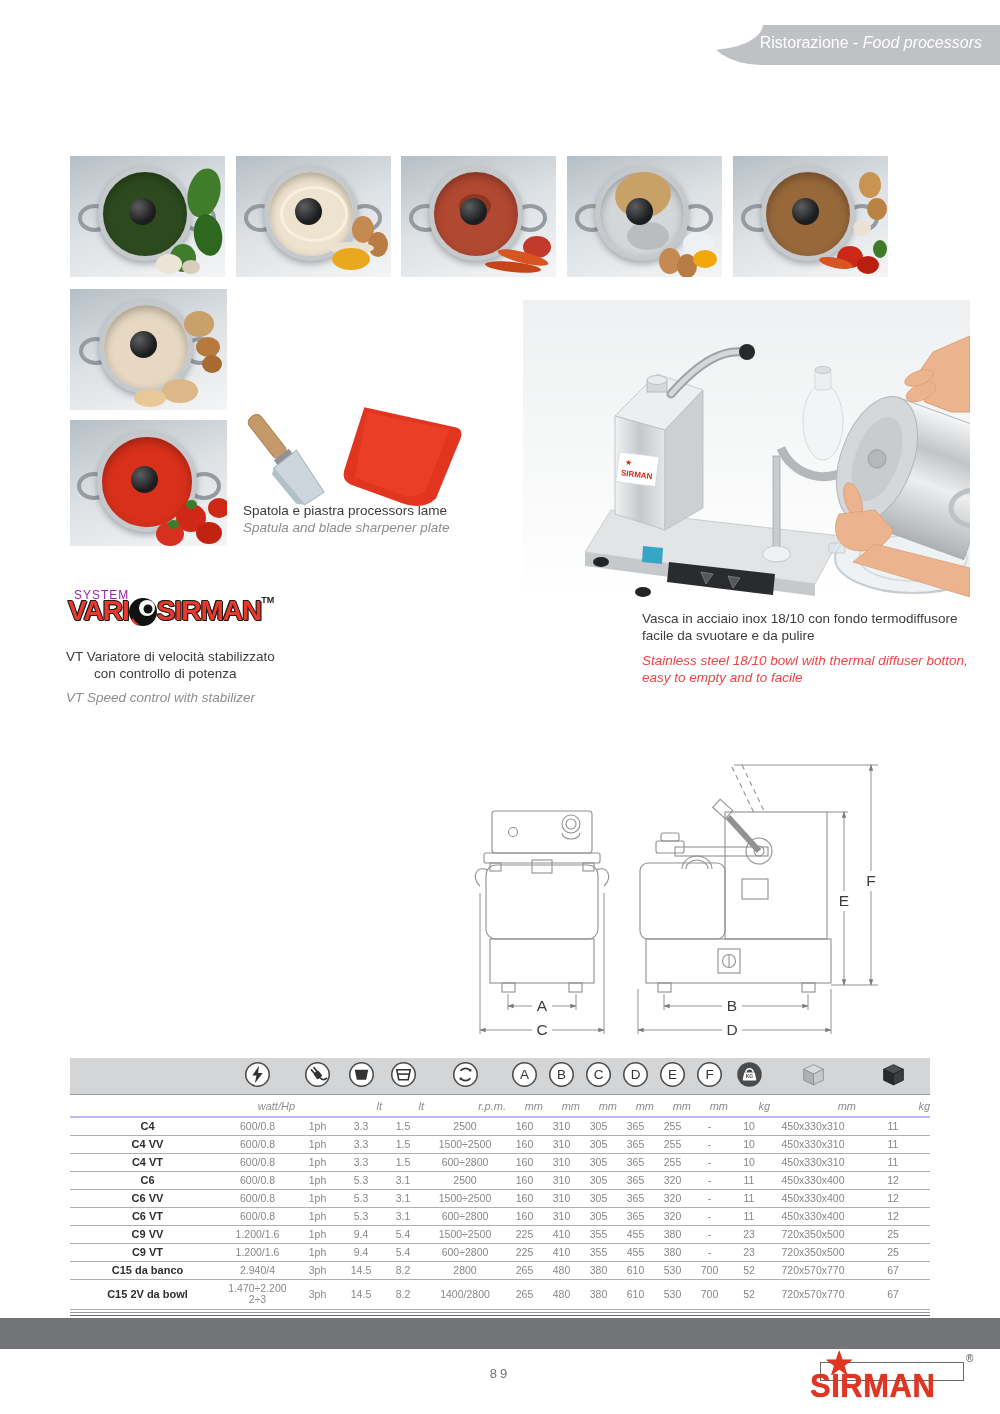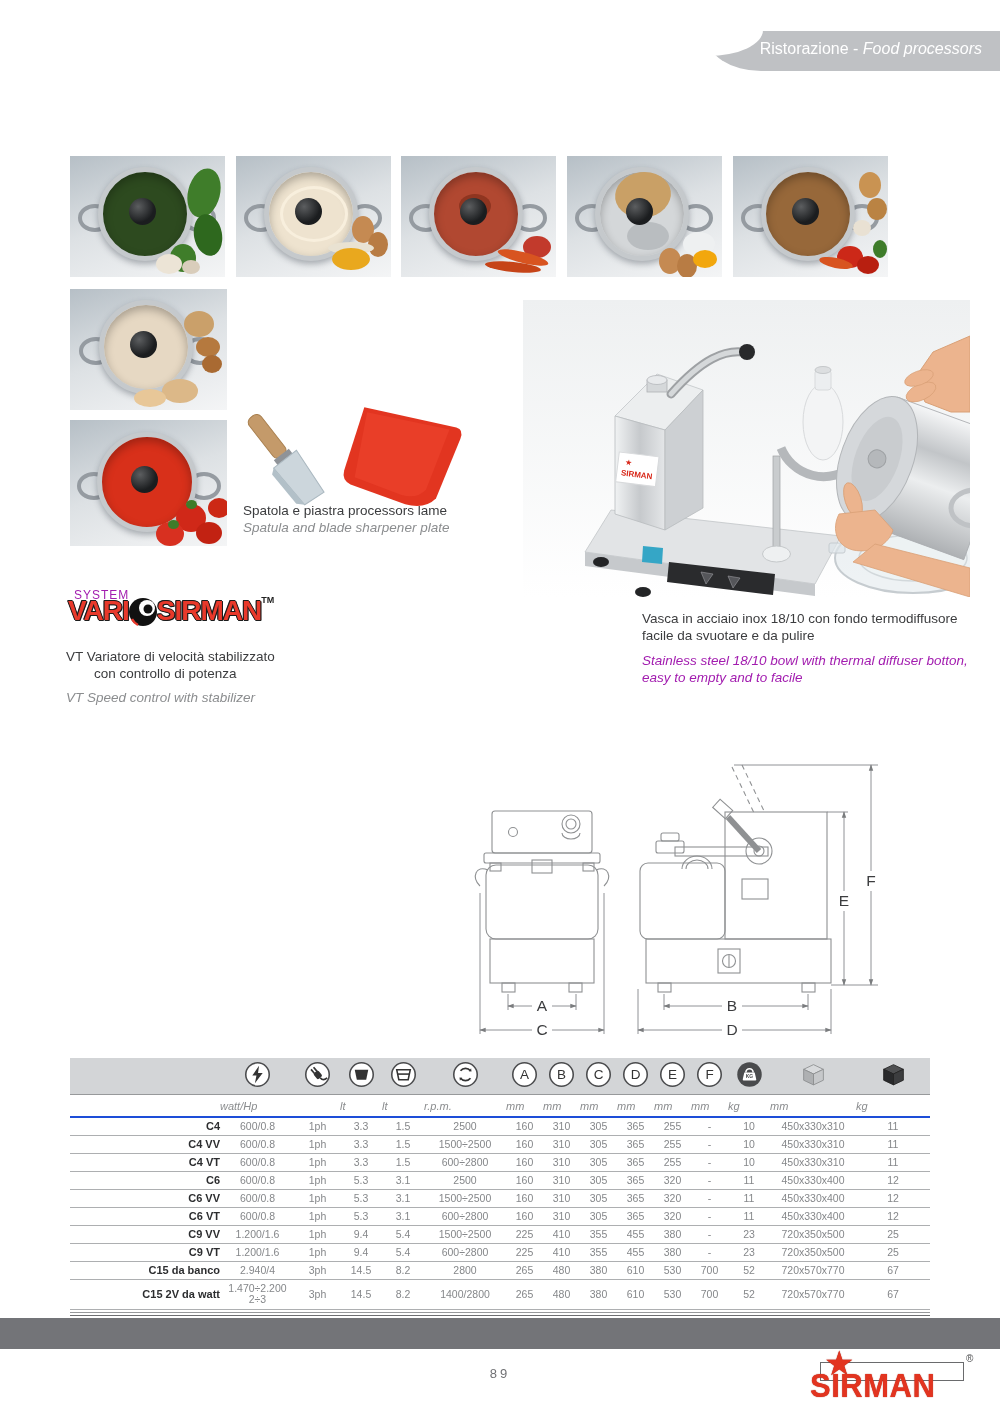--- a/index.html
+++ b/index.html
@@ -1,21 +1,21 @@
 <!DOCTYPE html>
 <html><head>
 <meta charset="utf-8">
 <style>
   html,body{margin:0;padding:0;background:#fff;}
   .page{position:relative;width:1000px;height:1414px;background:#fff;overflow:hidden;
         font-family:"Liberation Sans","DejaVu Sans",sans-serif;color:#3b3c3e;}
 
   
   .top-banner{position:absolute;left:706px;top:25px;right:0;height:40px;background:#bfc1c4;
-              border-bottom-left-radius:55px 36px;margin-top:6px;}
+              border-bottom-left-radius:55px 36px;}
   .top-banner::before{content:'';position:absolute;left:-1px;top:-1px;width:58px;height:26px;
               background:#fff;border-bottom-right-radius:55px 26px;}
   .top-banner .ttl{position:absolute;right:18px;top:9px;color:#fff;font-size:16px;white-space:nowrap;}
   .top-banner .ttl i{font-style:italic;}
 
   
   .photo{position:absolute;overflow:hidden;background:linear-gradient(160deg,#b6bfc6 0%,#dde1e4 48%,#f4f5f6 100%);}
   .photo .handle{position:absolute;width:26px;height:20px;border:4px solid #959ba1;border-radius:50%;background:transparent;}
   .photo .pot{position:absolute;border-radius:50%;border:5px solid #c5c9cc;
               box-shadow:0 3px 6px rgba(40,50,60,.35), inset 0 4px 10px rgba(0,0,0,.28);}
@@ -34,39 +34,39 @@
       vertical-align:middle;}
   .vario .vcircle{display:inline-block;width:32px;height:32px;vertical-align:middle;margin:0 -2px;}
   .vario sup{font-size:9px;color:#222;font-weight:bold;vertical-align:top;}
   .vsystem{position:absolute;left:74px;top:588px;font-size:12px;letter-spacing:1px;color:#a21caf;}
   .vt-it{position:absolute;left:66px;top:648px;font-size:13.5px;line-height:17px;}
   .vt-it .l2{padding-left:28px;}
   .vt-en{position:absolute;left:66px;top:690px;font-size:13.5px;color:#8b8d8f;font-style:italic;}
 
   
   .bowl-note{position:absolute;left:622px;top:611px;font-size:13.5px;line-height:16.5px;width:330px;margin-left:20px;}
-  .bowl-note .en{color:#a21caf;font-style:italic;margin-top:9px;}
+  .bowl-note .en{color:#ef4444;font-style:italic;margin-top:9px;}
 
   
   svg text{font-family:"Liberation Sans","DejaVu Sans",sans-serif;}
   .machine-photo{position:absolute;left:523px;top:300px;}
   .diagram{position:absolute;left:450px;top:753px;}
   .spat-art{position:absolute;left:240px;top:405px;}
 
   
   .spec-wrap{position:absolute;left:70px;top:1058px;width:860px;}
   table.spec{border-collapse:collapse;table-layout:fixed;width:860px;}
   table.spec td,table.spec th{padding:0;margin:0;font-weight:normal;vertical-align:middle;}
   tr.iconrow th{height:36px;background:#d3d5d7;border-bottom:1.5px solid #97999b;text-align:center;}
   tr.iconrow th .hicon{display:inline-block;width:27px;height:27px;}
-  tr.unitrow td{height:21px;font-size:11px;font-style:italic;color:#8b8d8f;text-align:left;
-                border-bottom:2px solid #1d4ed8;}
+  tr.unitrow td{height:21px;font-size:11px;font-style:italic;color:#8b8d8f;text-align:right;
+                border-bottom:2px solid #c4b5fd;}
   tr.datarow{height:18px;}
   tr.datarow.tall{height:30px;}
-  tr.datarow th{font-size:11px;font-weight:bold;color:#2c2d2f;text-align:right;padding-left:5px;
+  tr.datarow th{font-size:11px;font-weight:bold;color:#2c2d2f;text-align:center;padding-left:5px;
                 border-bottom:1px solid #adafb1;}
   tr.datarow td{font-size:10.5px;color:#85878a;text-align:center;border-bottom:1px solid #adafb1;line-height:11px;}
   .table-endline{height:2px;border-top:1px solid #97999b;border-bottom:1px solid #6e6f72;margin-top:2px;}
 
   
   .footer-bar{position:absolute;left:0;right:0;top:1318px;height:31px;background:#737478;}
   .page-num{position:absolute;left:470px;top:1366px;width:60px;text-align:center;font-size:13px;
             letter-spacing:3px;color:#707174;}
   .sirman{position:absolute;left:806px;top:1351px;width:186px;height:60px;}
   .sirman .box{position:absolute;left:14px;top:11px;width:142px;height:17px;background:#fff;border:1.5px solid #6a6b6d;}
@@ -881,21 +881,21 @@
               <div>52</div>
             </td>
             <td>
               <div>720x570x770</div>
             </td>
             <td>
               <div>67</div>
             </td>
           </tr>
           <tr class="datarow tall">
-            <th>C15 2V da watt</th>
+            <th>C15 2V da bowl</th>
             <td>
               <div>1.470÷2.200</div>
               <div>2÷3</div>
             </td>
             <td>
               <div>3ph</div>
             </td>
             <td>
               <div>14.5</div>
             </td>

